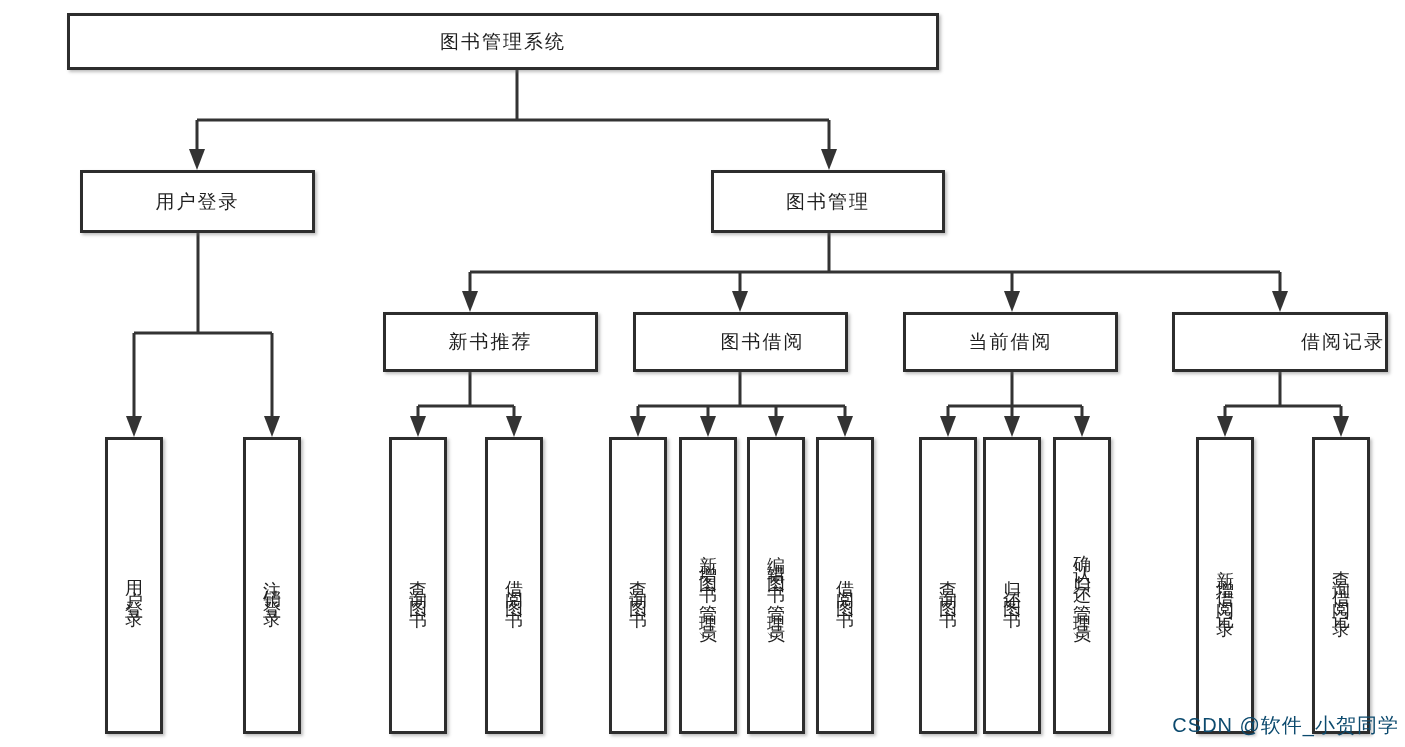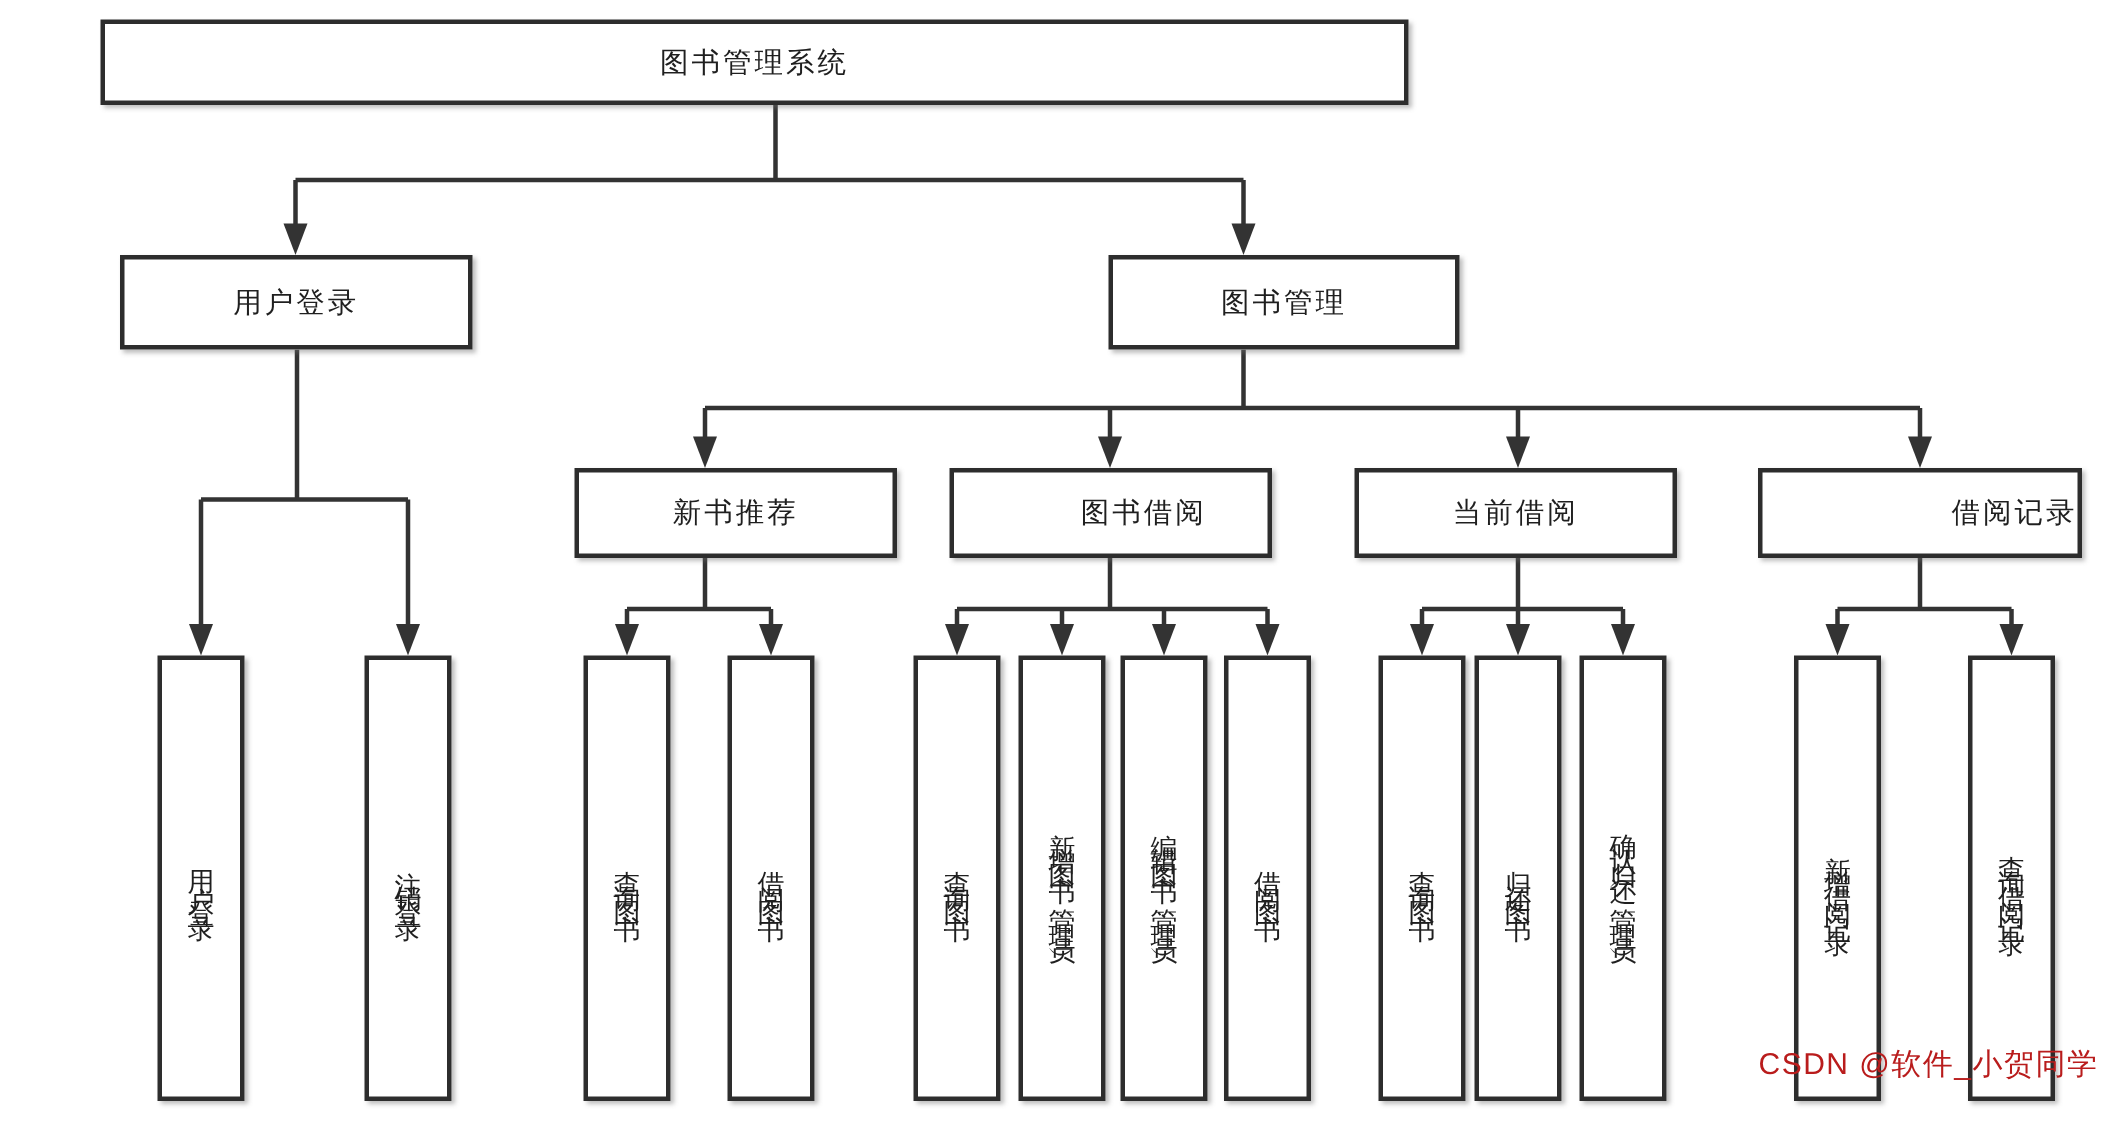--- a/index.html
+++ b/index.html
@@ -14,34 +14,34 @@
     box-shadow:2px 2px 3px rgba(110,110,110,.45);
   }
   .hbox .lbl{font-size:19px;letter-spacing:2px;white-space:nowrap;}
   .vbox .lbl{
     writing-mode:vertical-rl;text-orientation:mixed;
     font-size:18px;letter-spacing:10px;line-height:1;
   }
   
   .b-root    {left:20px;  top:13px;  width:872px;height:57px;margin-left:47px;}
   .b-login   {left:80px;  top:170px; width:235px; height:63px;}
-  .b-mgmt    {left:711px; top:170px; width:234px; height:63px;margin-left:28px;}
+  .b-mgmt    {left:711px; top:170px; width:234px; height:63px;}
   .b-rec     {left:363px; top:312px; width:215px; height:60px;margin-left:20px;}
   .b-borrow  {left:633px; top:312px; width:215px; height:60px;padding-left:44px;}
   .b-current {left:903px; top:312px; width:215px; height:60px;}
   .b-records {left:1172px;top:312px; width:216px; height:60px;justify-content:flex-end;}
   .leaf{top:437px;width:58px;height:297px;}
   .l-1 {left:105px;} .l-2 {left:243px;}
   .l-3 {left:389px;} .l-4 {left:485px;}
   .l-5 {left:609px;} .l-6 {left:679px;} .l-7 {left:747px;} .l-8 {left:816px;}
   .l-9 {left:919px;} .l-10{left:983px;} .l-11{left:1053px;}
   .l-12{left:1196px;}.l-13{left:1312px;}
   .watermark{
-    position:absolute;right:6px;bottom:24px;font-size:20px;letter-spacing:1px;
-    color:#b91c1c;z-index:5;white-space:nowrap;
+    position:absolute;right:6px;bottom:8px;font-size:20px;letter-spacing:1px;
+    color:#0c4a6e;z-index:5;white-space:nowrap;
   }
 </style>
 </head>
 <body>
 
 <div class="stage">
 
   <svg class="layer" width="1405" height="747" viewBox="0 0 1405 747">
     <g stroke="#333333" stroke-width="3" fill="none">
 

